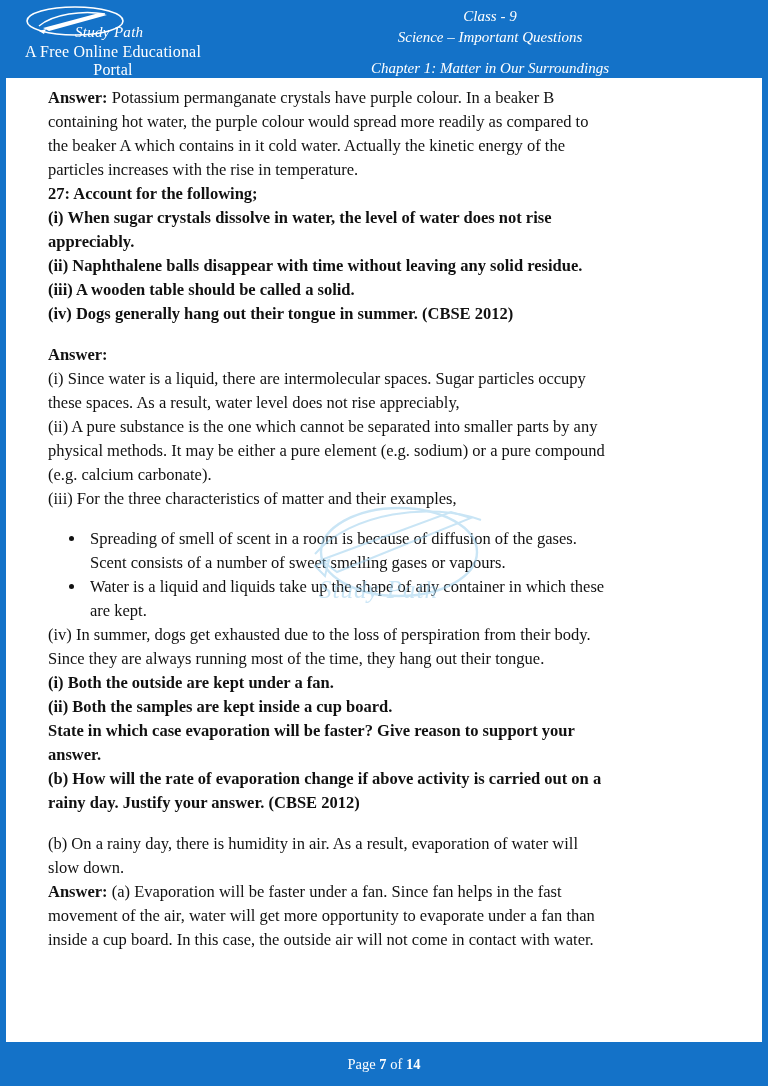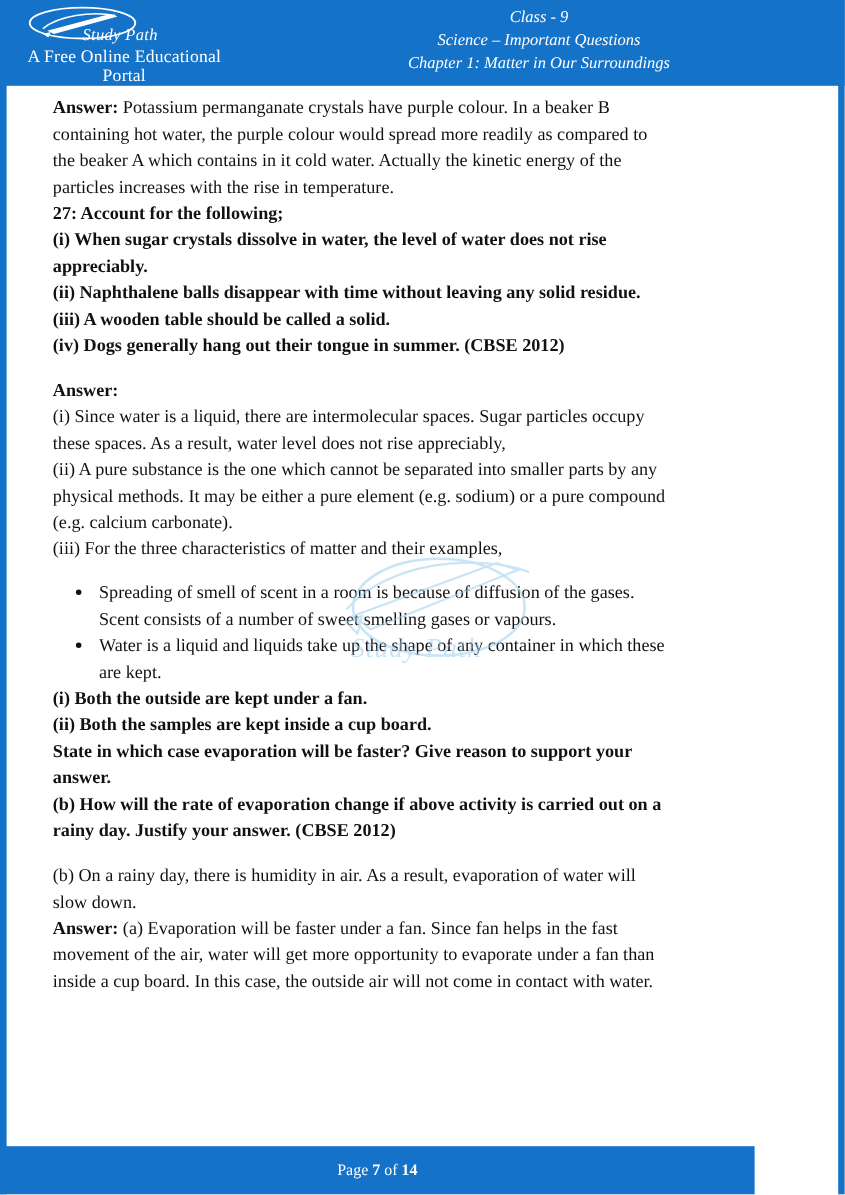--- a/index.html
+++ b/index.html
@@ -76,21 +76,21 @@
     font-family: "Liberation Serif", serif;
     font-style: italic;
   }
   .header-center div {
     line-height: 21px;
     font-size: 15px;
     color: #ffffff;
   }
   .hc-1 { font-weight: normal; }
   .hc-2 { font-weight: normal; }
-  .hc-3 { font-weight: normal; }
+  .hc-3 { font-weight: normal; margin-top: 10px; }
 
   
   .content {
     position: absolute;
     top: 78px;
     left: 0;
     width: 639px;
     height: 960px;
     padding: 8px 40px 0 42px;
     box-sizing: border-box;
@@ -132,21 +132,21 @@
     font-style: italic;
     font-size: 25px;
     color: #9ed0ee;
     letter-spacing: 1px;
   }
   
   .footer {
     position: absolute;
     bottom: 0;
     left: -6px;
-    width: 686px;
+    width: 768px;
     height: 44px;
     background: #1472c8;
     color: #ffffff;
     text-align: center;
     font-family: "Liberation Serif", serif;
     font-size: 14.5px;
     line-height: 44px;
   }
   .footer .pg { font-weight: bold; }
 </style>
@@ -192,20 +192,21 @@
     <p class="blk">(i) Since water is a liquid, there are intermolecular spaces. Sugar particles occupy these spaces. As a result, water level does not rise appreciably,</p>
 
     <p class="blk">(ii) A pure substance is the one which cannot be separated into smaller parts by any physical methods. It may be either a pure element (e.g. sodium) or a pure compound (e.g. calcium carbonate).</p>
 
     <p>(iii) For the three characteristics of matter and their examples,</p>
     <ul class="bullets blk">
       <li>Spreading of smell of scent in a room is because of diffusion of the gases. Scent consists of a number of sweet smelling gases or vapours.</li>
       <li>Water is a liquid and liquids take up the shape of any container in which these are kept.</li>
     </ul>
 
+    <p class="blk">(iv) In summer, dogs get exhausted due to the loss of perspiration from their body. Since they are always running most of the time, they hang out their tongue.</p>
 
     <div class="blk bold-block">
       <p>(i) Both the outside are kept under a fan.</p>
       <p>(ii) Both the samples are kept inside a cup board.</p>
       <p>State in which case evaporation will be faster? Give reason to support your answer.</p>
       <p>(b) How will the rate of evaporation change if above activity is carried out on a rainy day. Justify your answer. (CBSE 2012)</p>
     </div>
 
     <p class="blk">(b) On a rainy day, there is humidity in air. As a result, evaporation of water will slow down.</p>
 

